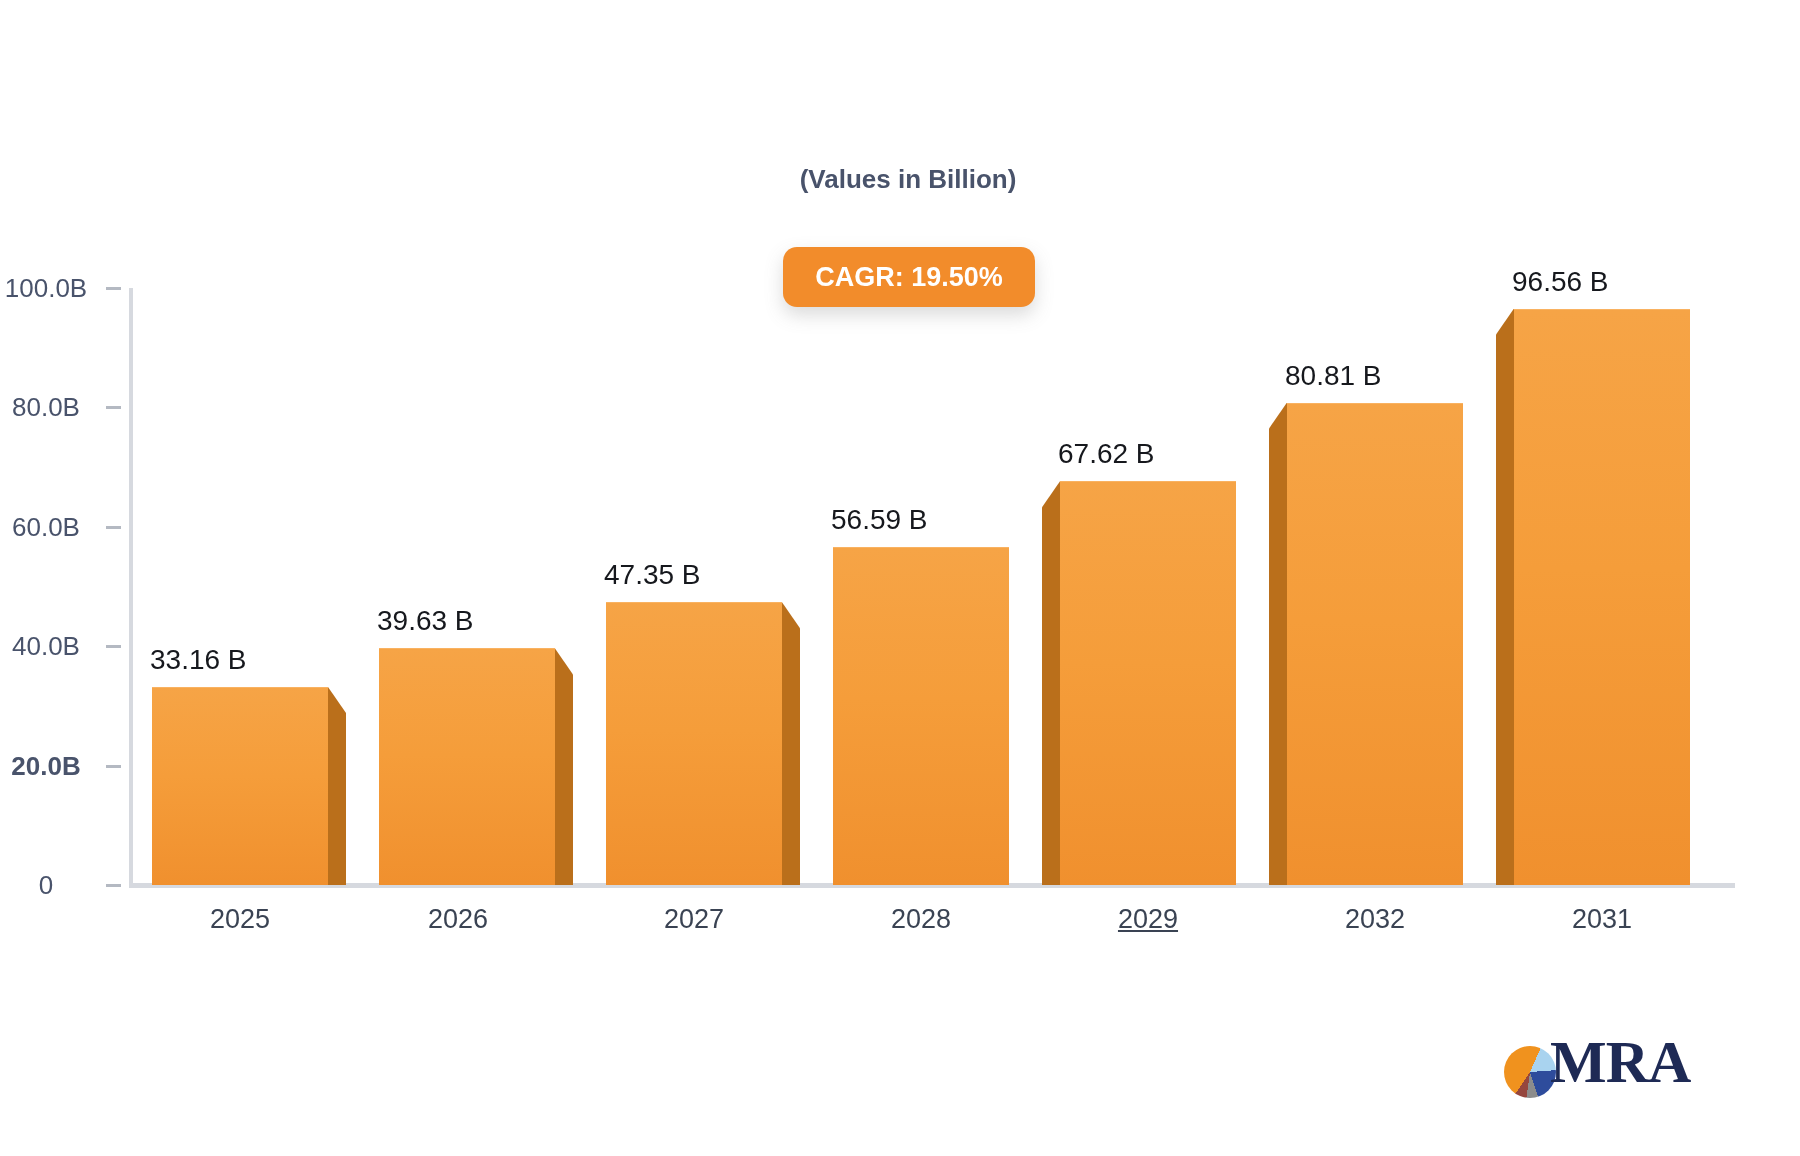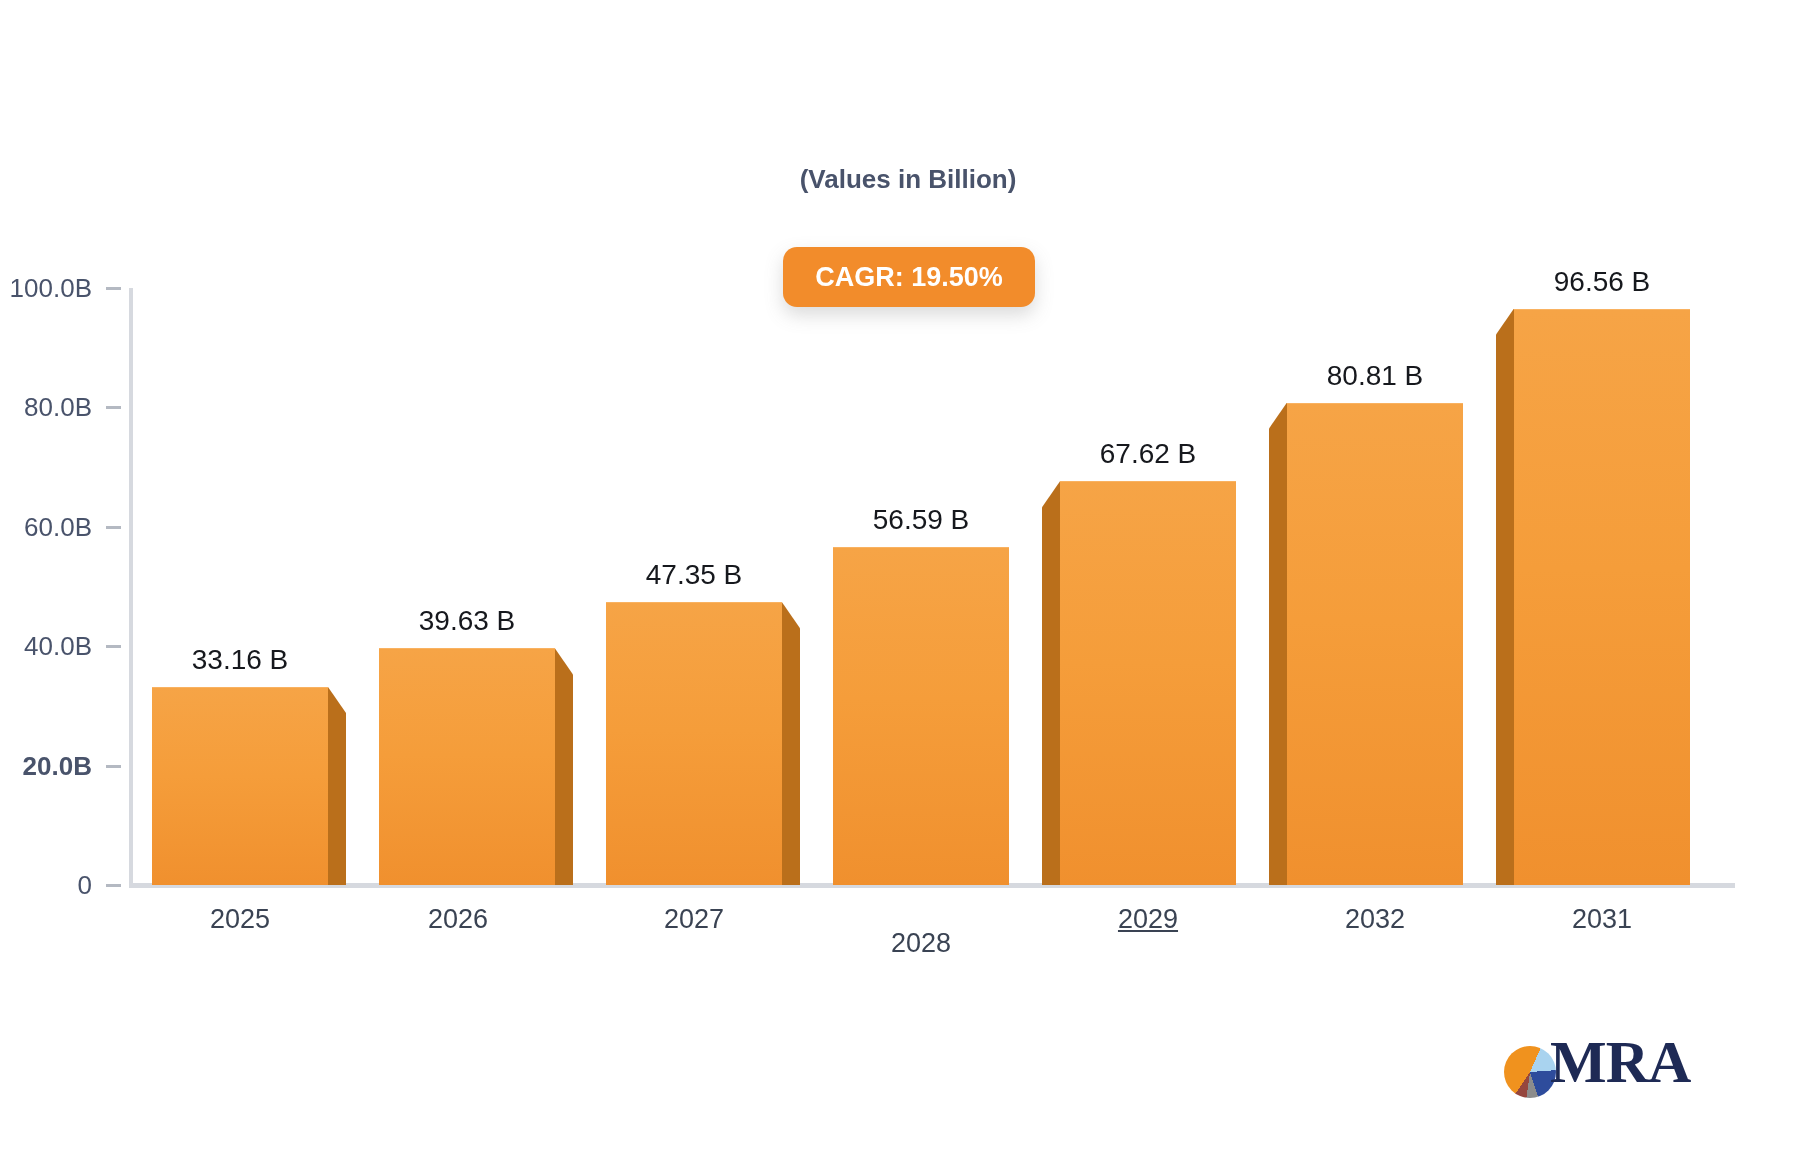--- a/index.html
+++ b/index.html
@@ -18,33 +18,33 @@
   .badge{
     position:absolute;left:783px;top:247px;width:252px;height:60px;border-radius:14px;
     background:var(--badge-bg);color:#ffffff;font-size:27px;font-weight:700;
     text-align:center;line-height:60px;box-shadow:0 8px 18px rgba(110,110,110,.25);
   }
   .plot{position:absolute;left:0;top:0;width:1800px;height:1156px;}
   .y-axis{position:absolute;left:129px;top:288px;width:4px;height:599px;background:var(--axis-color);}
   .x-axis{position:absolute;left:129px;top:883px;width:1606px;height:5px;background:var(--axis-color);}
   .tick-dash{position:absolute;left:106px;width:15px;height:3px;background:var(--tick-color);}
   .y-label{
-    position:absolute;left:0;width:92px;height:32px;line-height:32px;text-align:right;
+    position:absolute;left:0;width:92px;height:32px;line-height:32px;text-align:center;
     font-size:26px;color:var(--text-slate);
   }
   .bar-face{
     position:absolute;width:176px;
     background:linear-gradient(180deg,var(--bar-face-top) 0%,var(--bar-face-mid) 45%,var(--bar-face-bottom) 100%);
     border-top:1px solid var(--bar-top-edge);
   }
   .bar-side{position:absolute;width:18px;background:var(--bar-side);}
   .side-right{clip-path:polygon(0 0,100% 26px,100% 100%,0 100%);}
   .side-left{clip-path:polygon(0 26px,100% 0,100% 100%,0 100%);}
   .value-label{
-    position:absolute;width:180px;height:36px;line-height:36px;text-align:center;
+    position:absolute;width:180px;height:36px;line-height:36px;
     font-size:28px;font-weight:400;color:var(--text-dark);
   }
   .x-label{
     position:absolute;top:901px;width:180px;height:36px;line-height:36px;text-align:center;
     font-size:27px;color:var(--text-slate2);
   }
   .logo{position:absolute;left:1504px;top:1030px;width:260px;height:80px;}
   .pie{
     position:absolute;left:0;top:16px;width:52px;height:52px;border-radius:50%;
     background:conic-gradient(from 0deg,
@@ -90,21 +90,21 @@
       <div class="bar-side side-right" style="left: 555px; top: 648.409px; height: 236.591px;"></div>
       <div class="bar-face" style="left: 379px; top: 648.409px; height: 235.591px;"></div>
       <div class="value-label" style="left: 377px; top: 603.409px;">39.63 B</div>
       <div class="x-label" style="left: 368px;">2026</div>
       <div class="bar-side side-right" style="left: 782px; top: 602.321px; height: 282.679px;"></div>
       <div class="bar-face" style="left: 606px; top: 602.321px; height: 281.679px;"></div>
       <div class="value-label" style="left: 604px; top: 557.321px;">47.35 B</div>
       <div class="x-label" style="left: 604px;">2027</div>
       <div class="bar-face" style="left: 833px; top: 547.158px; height: 336.842px;"></div>
       <div class="value-label" style="left: 831px; top: 502.158px;">56.59 B</div>
-      <div class="x-label" style="left: 831px; margin-top: 24px;">2028</div>
+      <div class="x-label" style="left: 831px;">2028</div>
       <div class="bar-side side-left" style="left: 1042px; top: 481.309px; height: 403.691px;"></div>
       <div class="bar-face" style="left: 1060px; top: 481.309px; height: 402.691px;"></div>
       <div class="value-label" style="left: 1058px; top: 436.309px;">67.62 B</div>
       <div class="x-label" style="left: 1058px; text-decoration: underline;">2029</div>
       <div class="bar-side side-left" style="left: 1269px; top: 402.564px; height: 482.436px;"></div>
       <div class="bar-face" style="left: 1287px; top: 402.564px; height: 481.436px;"></div>
       <div class="value-label" style="left: 1285px; top: 357.564px;">80.81 B</div>
       <div class="x-label" style="left: 1285px;">2032</div>
       <div class="bar-side side-left" style="left: 1496px; top: 308.537px; height: 576.463px;"></div>
       <div class="bar-face" style="left: 1514px; top: 308.537px; height: 575.463px;"></div>

